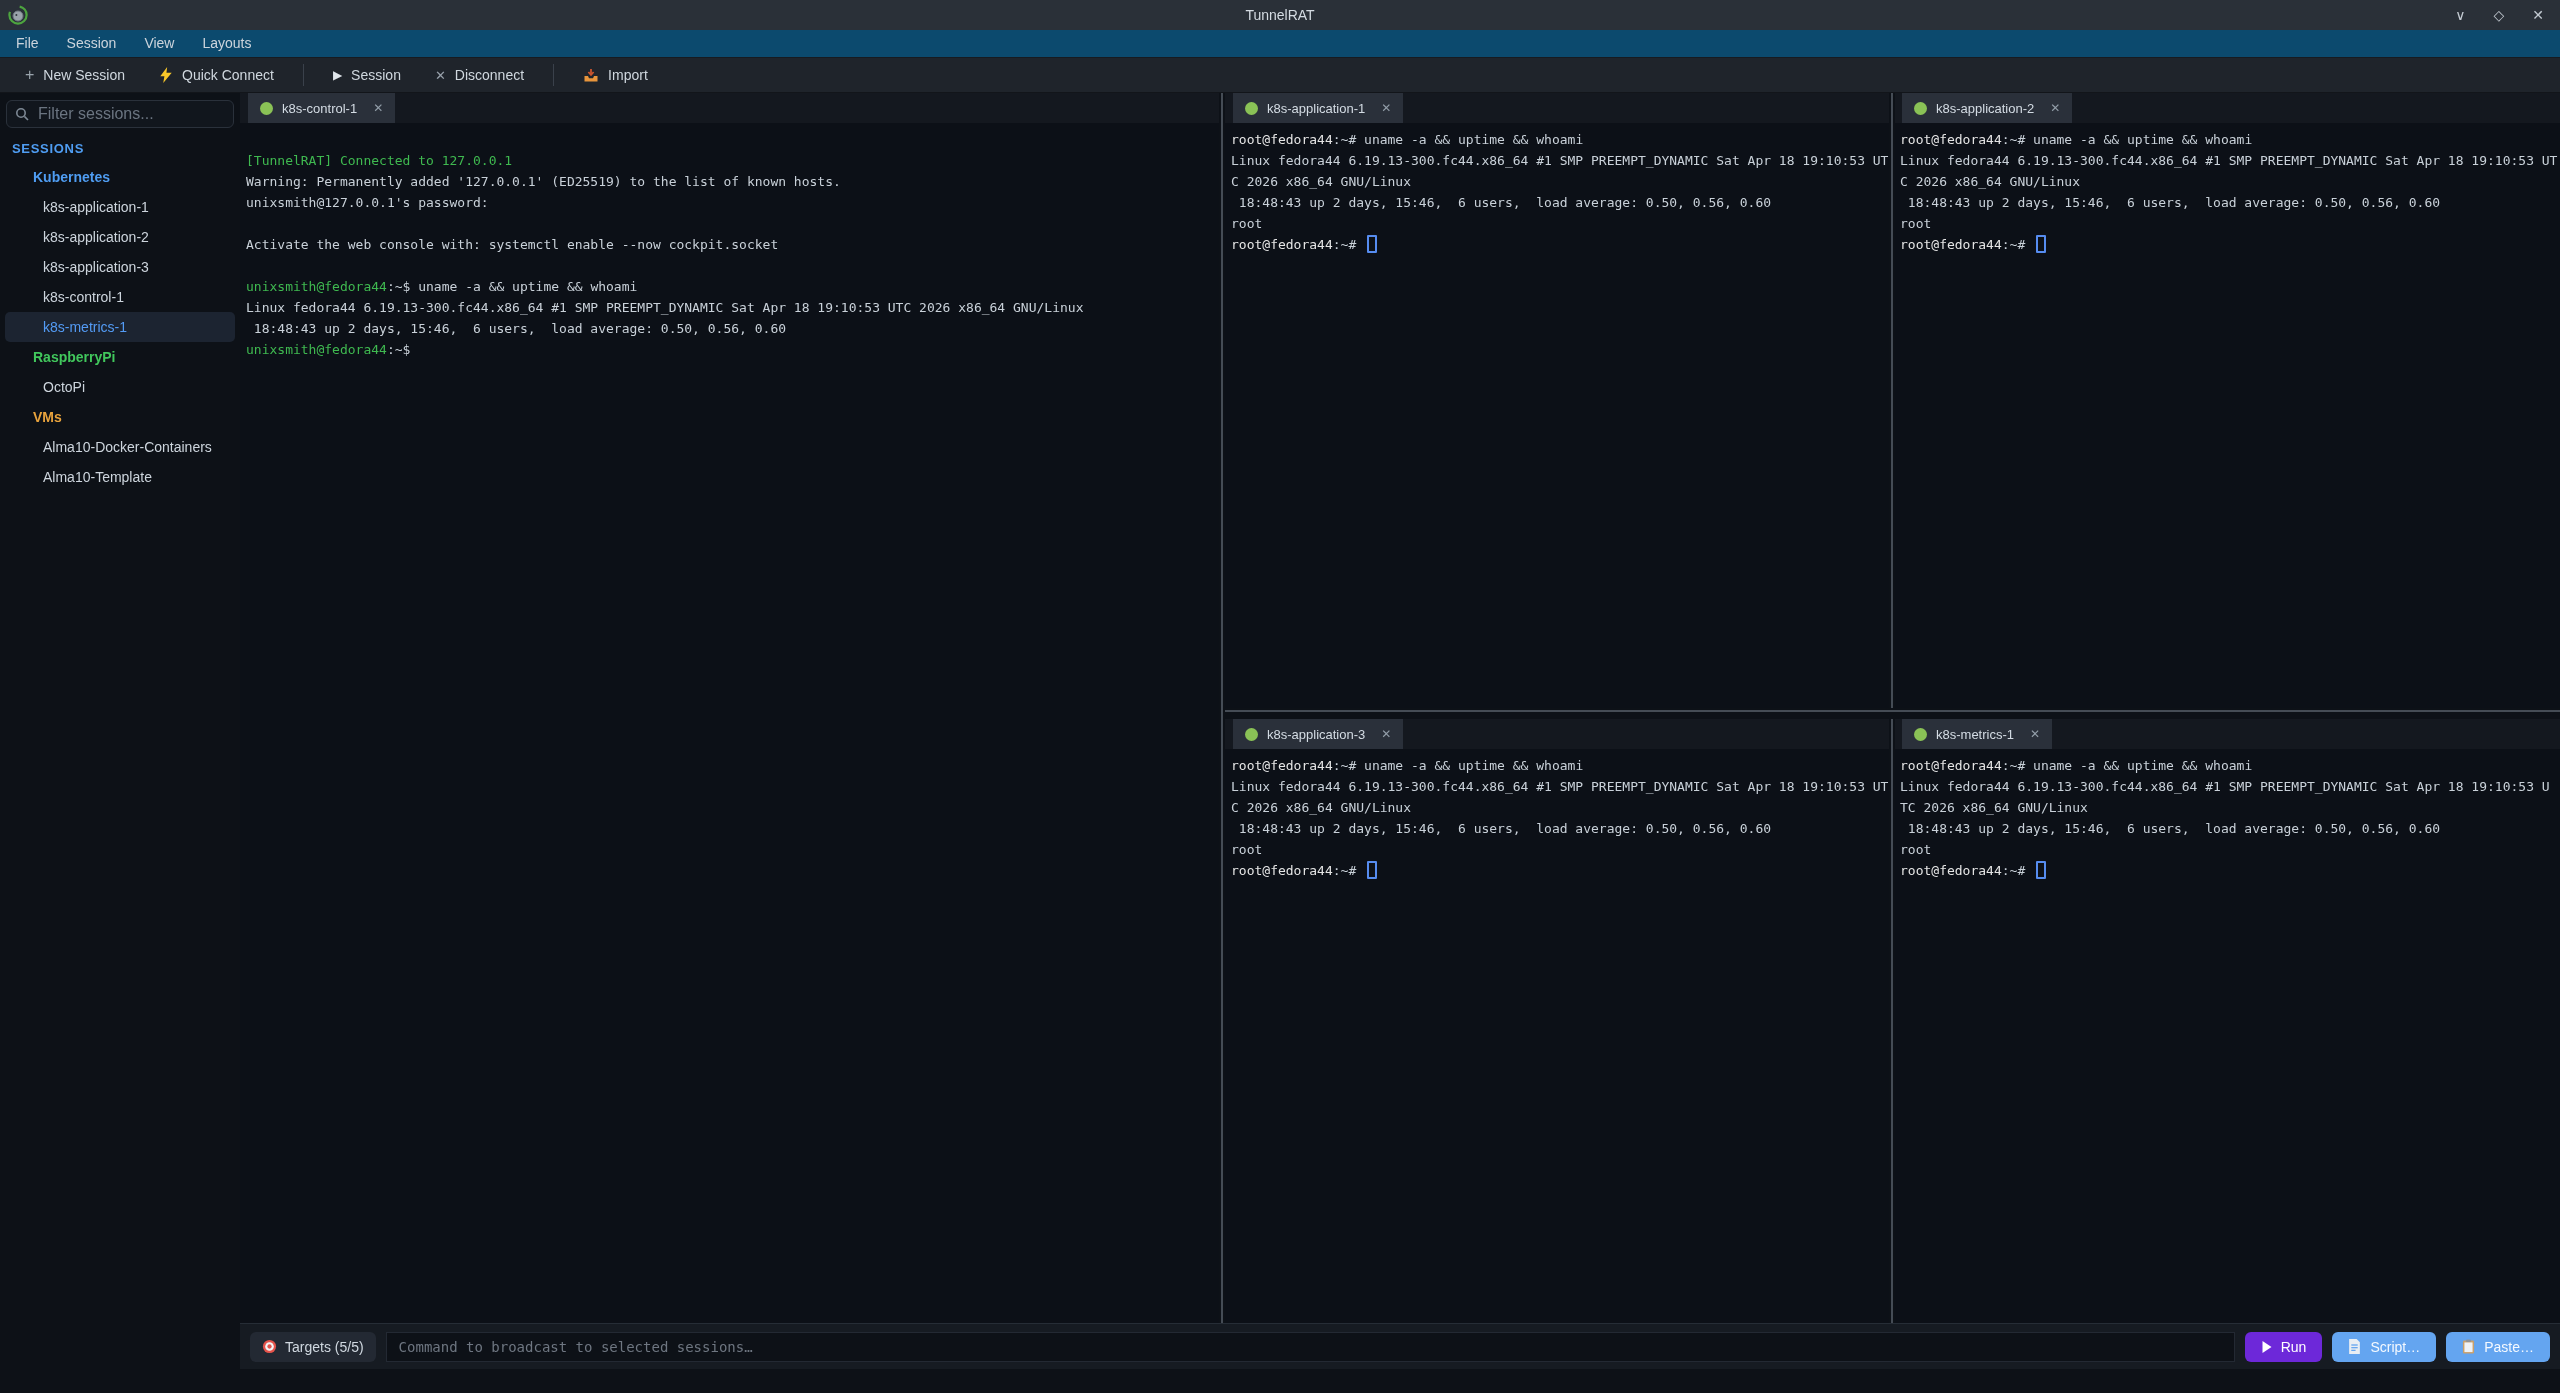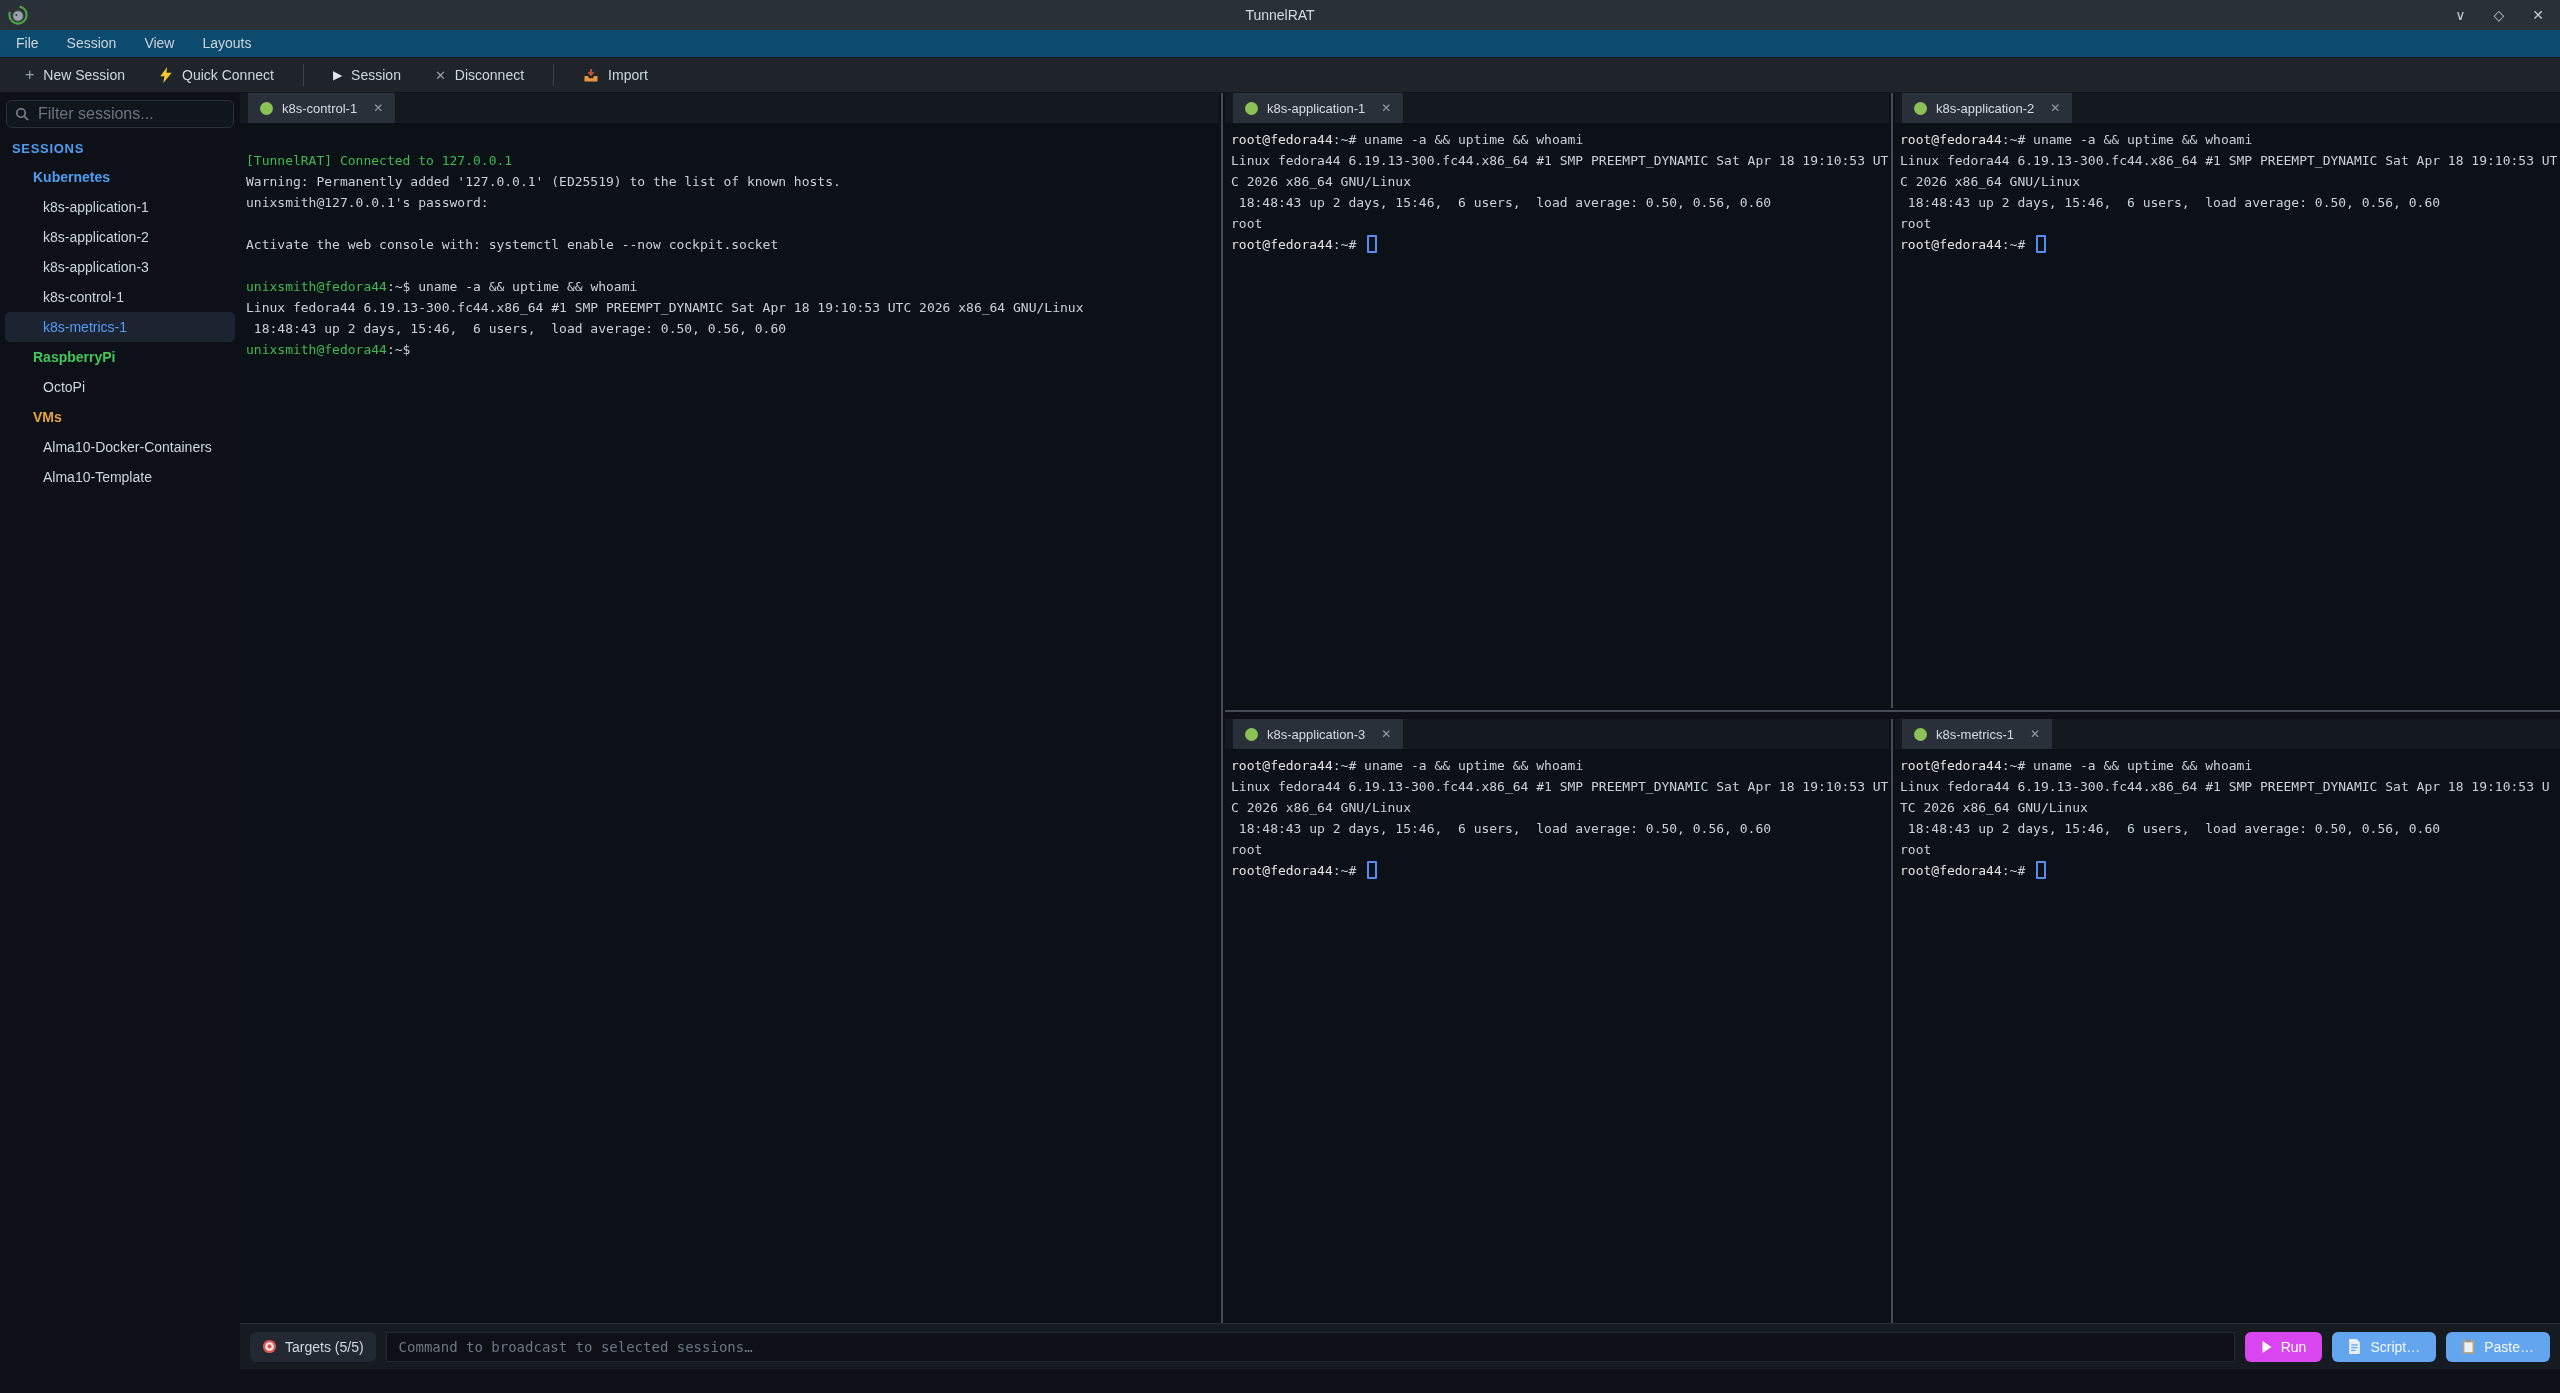--- a/index.html
+++ b/index.html
@@ -76,21 +76,21 @@
   
   .bbar{position:absolute;left:240px;top:1323px;width:2320px;height:46px;background:#161b22;
         border-top:1px solid #262d36;display:flex;align-items:center;padding:0 10px;gap:10px;}
   .chip{height:30px;display:flex;align-items:center;gap:8px;padding:0 12px;background:#232933;
         border-radius:6px;color:#d0d8e0;font-size:14px;cursor:default;}
   .bcast-input{flex:1;height:30px;background:#0d1117;border:1px solid #232933;border-radius:0;
                color:#c9d1d9;font-family:"DejaVu Sans Mono",monospace;font-size:14px;padding:0 12px;outline:none;}
   .bcast-input::placeholder{color:#6e7681;}
   .btn{height:30px;border:none;border-radius:6px;display:flex;align-items:center;gap:9px;
        font-family:"Liberation Sans",sans-serif;font-size:14px;color:#fff;padding:0 16px;cursor:default;}
-  .btn.run{background:#d946ef;}
+  .btn.run{background:#6d28d9;}
   .btn.blue{background:#64a5f0;color:#f4f9ff;}
 
   
   .statusbar{position:absolute;left:0;top:1369px;width:2560px;height:24px;background:#1b2027;
              border-top:1px solid #252b33;display:flex;align-items:center;padding-left:14px;
              color:#97a1ab;font-size:14px;margin-top:26px;}
   .sb-sep{display:inline-block;width:1px;height:14px;background:#4b525b;margin:0 14px;}
 </style>
 </head>
 <body>

